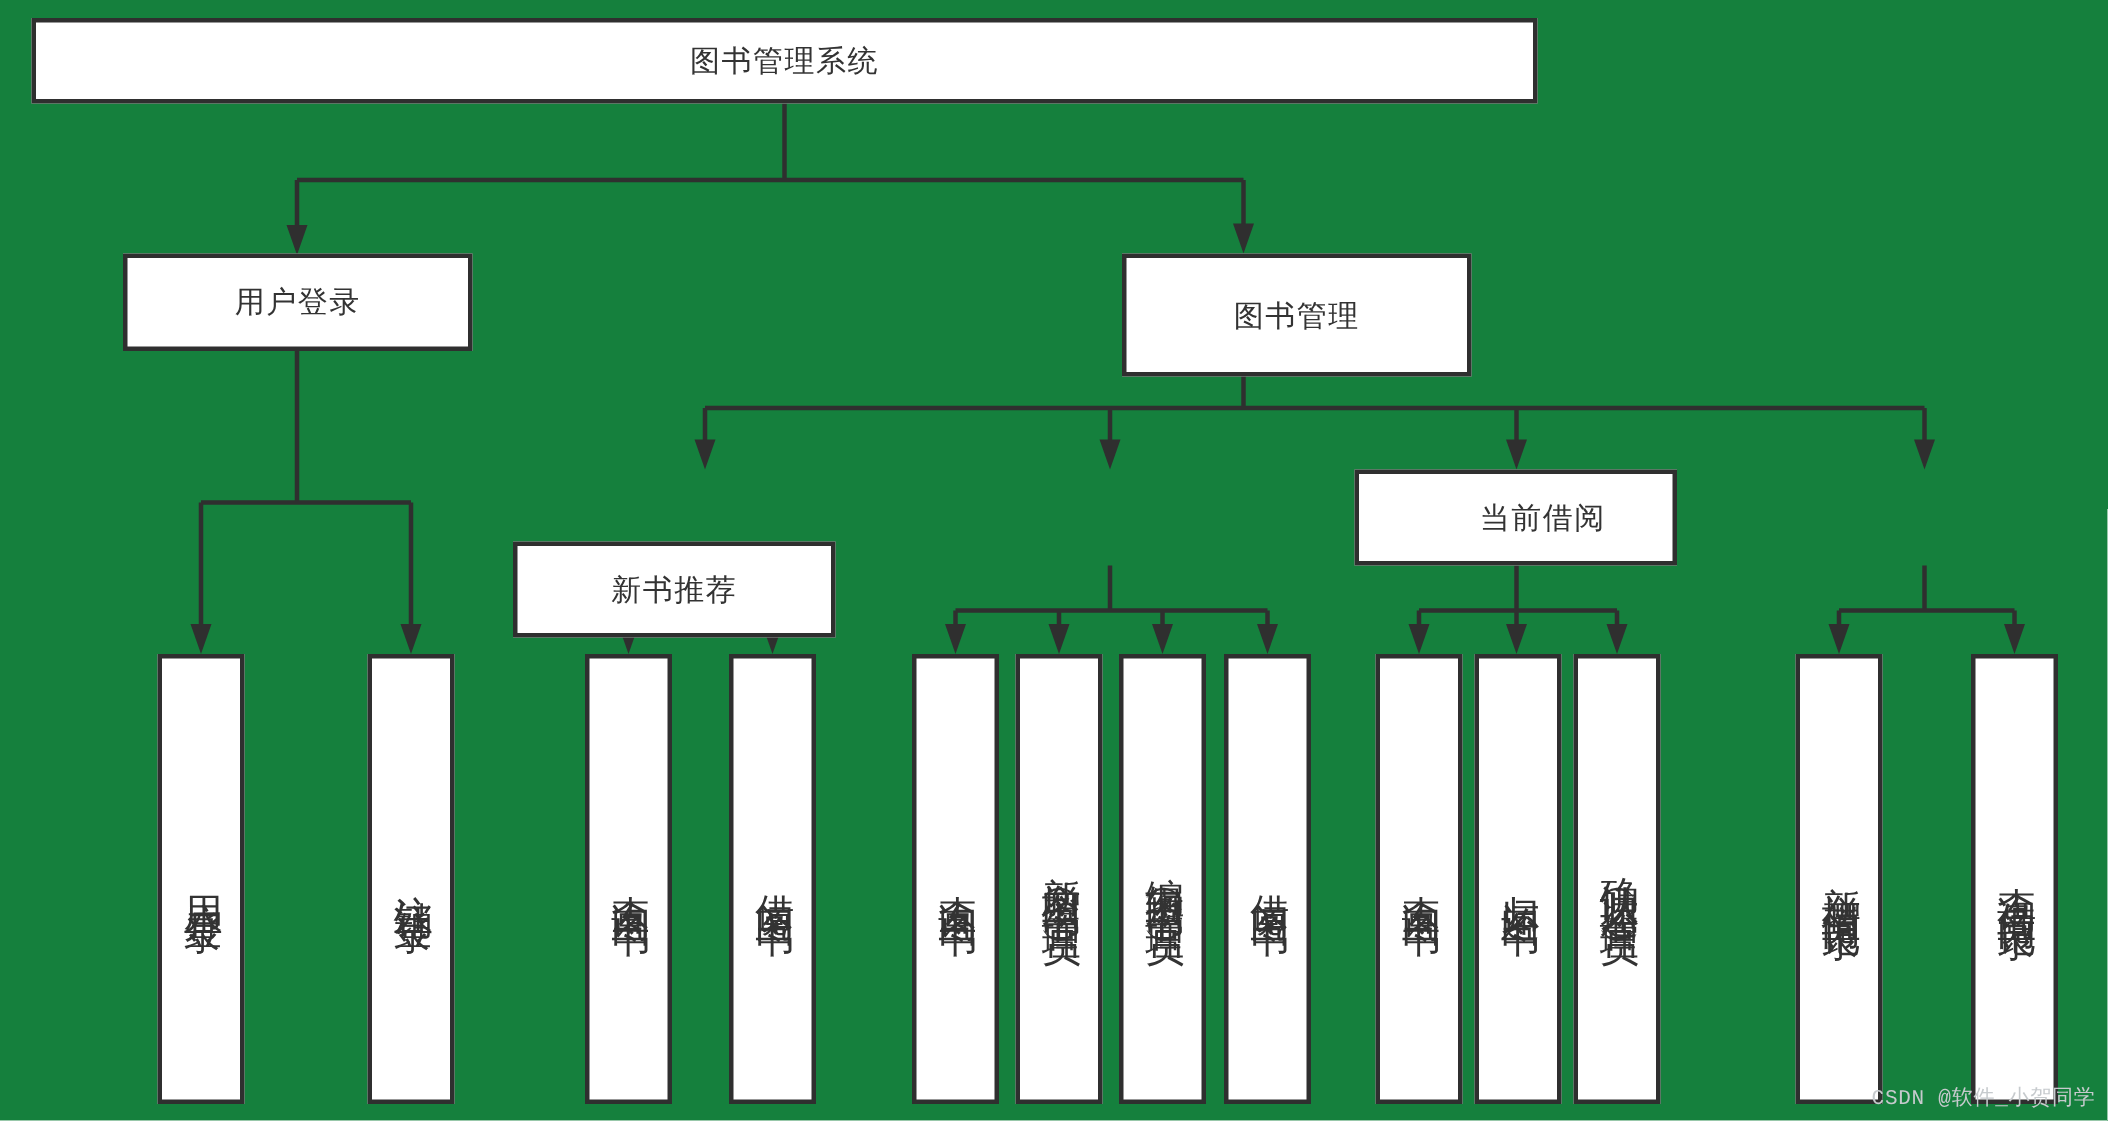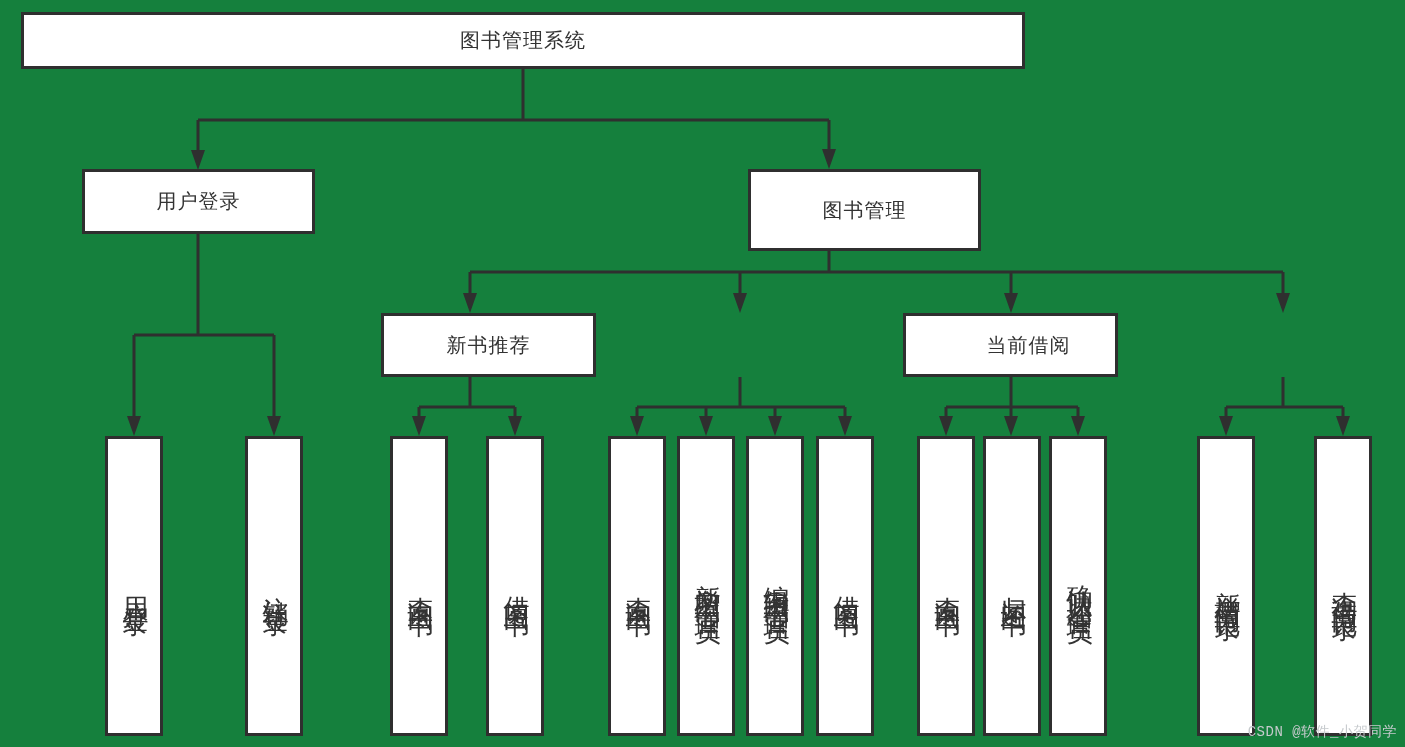--- a/index.html
+++ b/index.html
@@ -40,21 +40,21 @@
     line-height: 1;
     letter-spacing: 5px;
     white-space: nowrap;
   }
   
   .n-root        { left: 21px;  top: 12px;  width: 1004px; height: 57px; }
   .n-user-login  { left: 82px;  top: 169px; width: 233px;  height: 65px; }
   .n-book-mgmt   { left: 712px; top: 169px; width: 233px;  height: 82px; margin-left: 36px; }
 
   .n-l3          { top: 313px; width: 215px; height: 64px; }
-  .n-rec         { left: 381px; }
+  .n-rec         { left: 342px; margin-top: 48px; }
   .n-borrow      { left: 633px; }
   .n-current     { left: 903px; padding-left: 36px; }
   .n-records     { left: 1175px; }
 
   .n-leaf        { top: 436px; width: 58px; height: 300px; }
   .l-login       { left: 105px; }
   .l-logout      { left: 245px; }
   .l-rec-query   { left: 390px; }
   .l-rec-borrow  { left: 486px; }
   .l-bb-query    { left: 608px; }

